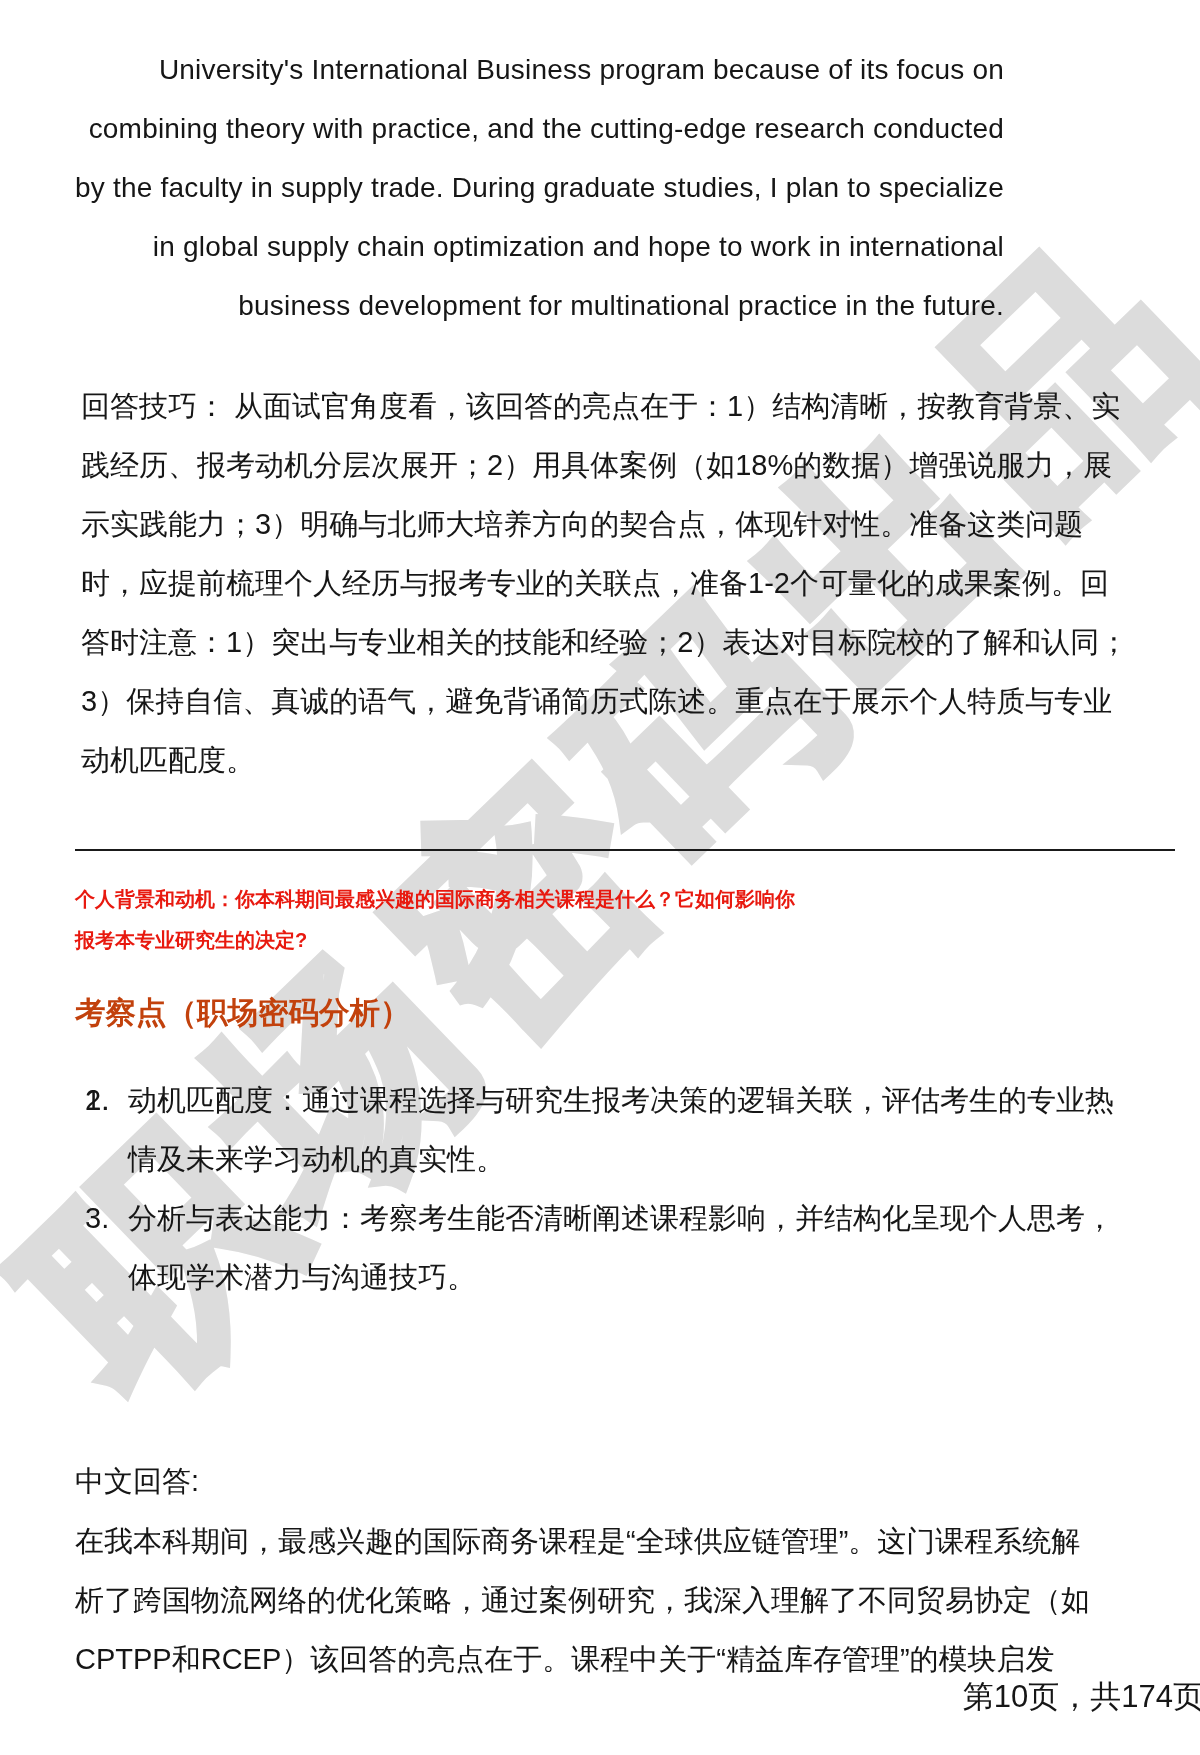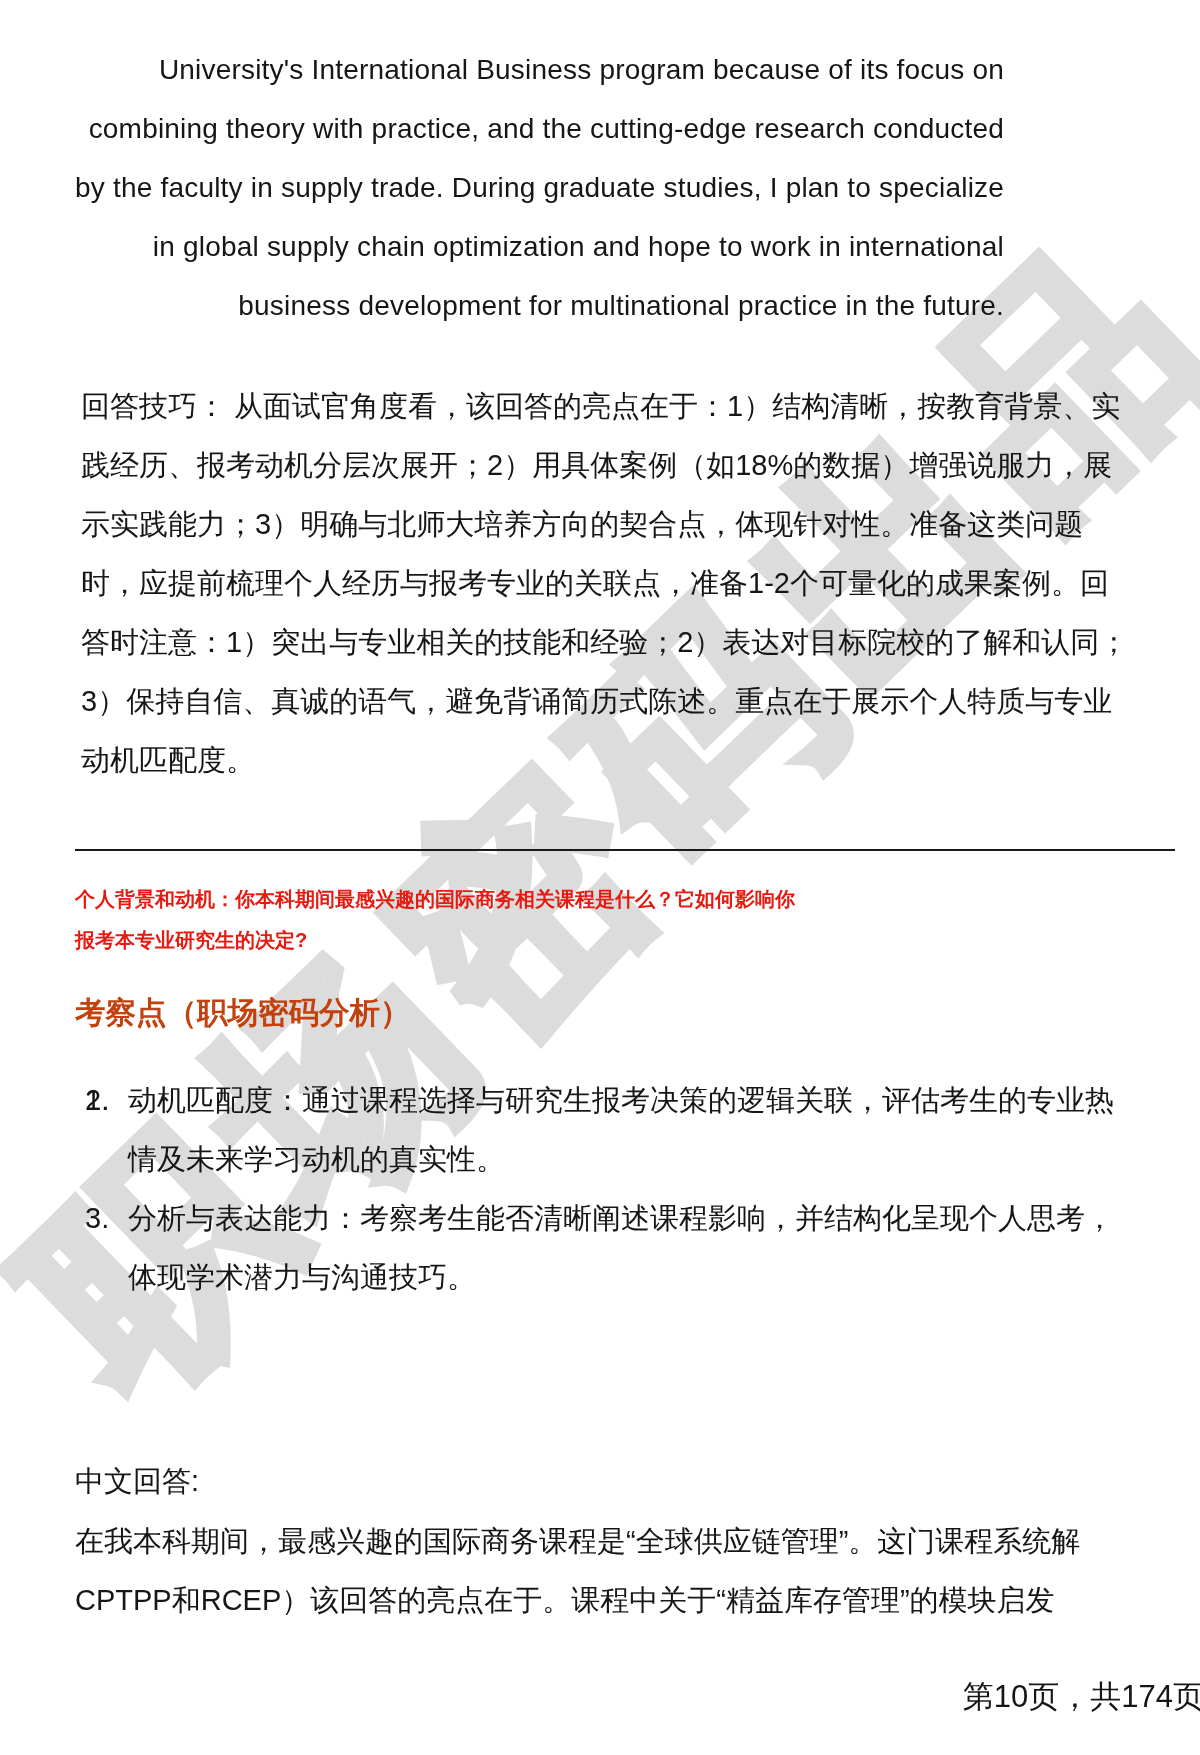--- a/index.html
+++ b/index.html
@@ -91,18 +91,19 @@
       <span class="num">3.</span>
       <div class="ln">分析与表达能力：考察考生能否清晰阐述课程影响，并结构化呈现个人思考，</div>
       <div class="ln">体现学术潜力与沟通技巧。</div>
     </div>
   </div>
 
   <div id="cn-label" class="abs z1 ln">中文回答:</div>
 
   <div id="answer" class="abs z1">
     <div class="ln">在我本科期间，最感兴趣的国际商务课程是“全球供应链管理”。这门课程系统解</div>
+    <div class="ln">析了跨国物流网络的优化策略，通过案例研究，我深入理解了不同贸易协定（如</div>
     <div class="ln">CPTPP和RCEP）该回答的亮点在于。课程中关于“精益库存管理”的模块启发</div>
   </div>
 
   <div id="footer" class="abs z1">第10页，共174页</div>
 
 </div>
 
 </body></html>

